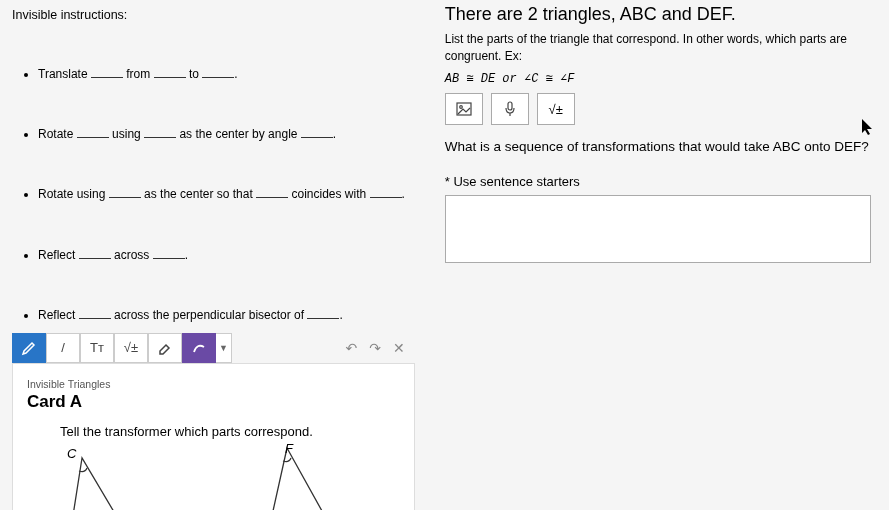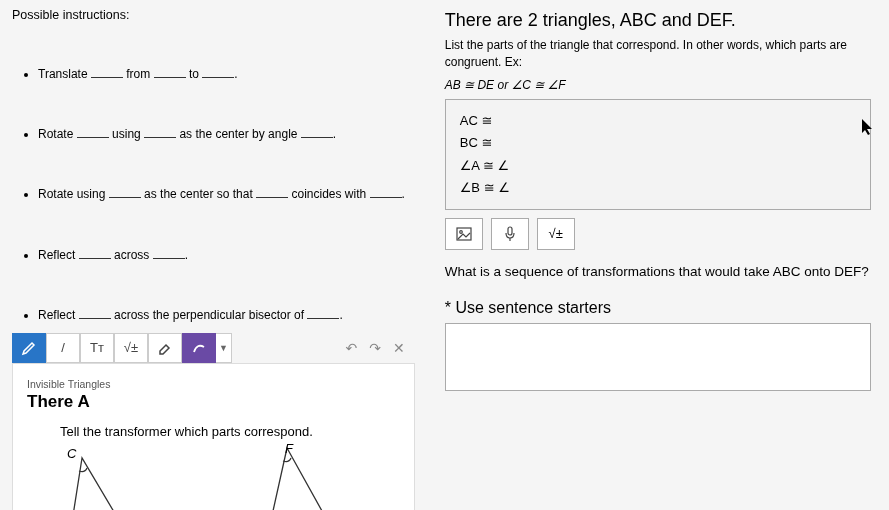--- a/index.html
+++ b/index.html
@@ -1,18 +1,18 @@
 <!DOCTYPE html>
 <html><head>
   <meta charset="utf-8">
   <style>
     * { box-sizing: border-box; margin: 0; padding: 0; font-family: Arial, sans-serif; }
     body { width: 889px; height: 510px; background: #f5f5f5; display: flex; overflow: hidden; }
     .left { width: 48%; padding: 8px 12px; }
-    .right { width: 52%; padding: 10px 18px; }
+    .right { width: 52%; padding: 4px 18px; }
     .instructions { font-size: 12px; margin-bottom: 10px; }
     .instructions-title { font-size: 12.5px; margin-bottom: 3px; }
     .instructions ul { list-style: disc; padding-left: 26px; }
     .instructions li { line-height: 1.35; font-size: 12px; margin-top: 44px; }
     .blank { display: inline-block; border-bottom: 1px solid #333; width: 32px; }
     .toolbar { display: flex; gap: 0; margin: 10px 0 0; align-items: center; }
     .tb-btn { width: 34px; height: 30px; border: 1px solid #ccc; background: #fff; display: flex; align-items: center; justify-content: center; font-size: 13px; color:#444; }
     .tb-btn.active { background: #2875c7; color: #fff; border-color:#2875c7; }
     .tb-btn.purple { background: #6a4aa5; color: #fff; border-color:#6a4aa5; }
     .tb-btn svg { width:16px; height:16px; }
@@ -22,30 +22,30 @@
     .card-title { font-size:17px; font-weight:bold; margin:2px 0 12px; }
     .card-prompt { font-size:13px; margin-bottom:4px;margin-left:33px; }
     .diagram { position:relative; height:190px; }
     .right-title { font-size:18px; margin-bottom:6px; }
     .right-desc { font-size:12px; line-height:1.4; margin-bottom:6px; }
     .ital { font-style: italic; }
     .answer-box { border:1px solid #aaa; background:#f3f3f3; padding:10px 14px; margin:6px 0 8px; font-size:13px; line-height:1.7; }
     .ans-toolbar { display:flex; gap:8px; align-items:center; margin-bottom:14px; }
     .sq-btn { width:38px; height:32px; border:1px solid #aaa; background:#fff; display:flex; align-items:center; justify-content:center; font-size:13px; }
     .q2 { font-size:13.5px; margin-bottom:20px; }
-    .note { font-size:16px; margin-bottom:6px;margin-top:16px; }
+    .note { font-size:13px; margin-bottom:6px;margin-top:16px; }
     .big-input { border:1px solid #aaa; background:#fff; height:68px; width:100%; }
-    .cong { font-family: Liberation Sans, sans-serif; }
+    .cong { font-family: Liberation Mono, monospace; }
   </style>
 </head>
 <body>
 
 <div class="left">
   <div class="instructions">
-    <div class="instructions-title">Possible instructions:</div>
+    <div class="instructions-title">Invisible instructions:</div>
     <ul>
       <li>Translate <span class="blank"></span> from <span class="blank"></span> to <span class="blank"></span>.</li>
       <li>Rotate <span class="blank"></span> using <span class="blank"></span> as the center by angle <span class="blank"></span>.</li>
       <li>Rotate using <span class="blank"></span> as the center so that <span class="blank"></span> coincides with <span class="blank"></span>.</li>
       <li>Reflect <span class="blank"></span> across <span class="blank"></span>.</li>
       <li>Reflect <span class="blank"></span> across the perpendicular bisector of <span class="blank"></span>.</li>
     </ul>
   </div>
 
   <div class="toolbar">
@@ -76,21 +76,21 @@
     <div style="width:16px;height:30px;border:1px solid #ccc;border-left:none;background:#fff;display:flex;align-items:center;justify-content:center;color:#666;font-size:9px;">▼</div>
     <div class="toolbar-right">
       <span>↶</span>
       <span>↷</span>
       <span>✕</span>
     </div>
   </div>
 
   <div class="card-area">
     <div class="card-subtitle">Invisible Triangles</div>
-    <div class="card-title">There A</div>
+    <div class="card-title">Card A</div>
     <div class="card-prompt">Tell the transformer which parts correspond.</div>
     <div class="diagram">
       <svg viewBox="0 0 380 190" width="380" height="190">
 
         <g stroke="#333" stroke-width="1.3" fill="none">
           <path d="M 55 15 L 30 175 L 150 175 Z"></path>
 
           <line x1="40" y1="100" x2="50" y2="100"></line>
           <line x1="98" y1="92" x2="108" y2="100"></line>
 
@@ -121,26 +121,20 @@
       </svg>
     </div>
   </div>
 </div>
 
 <div class="right">
   <div class="right-title">There are 2 triangles, ABC and DEF.</div>
   <div class="right-desc">List the parts of the triangle that correspond. In other words, which parts are congruent. Ex:</div>
   <div class="right-desc ital cong">AB ≅ DE or ∠C ≅ ∠F</div>
 
-  <div class="answer-box">
-    <div>AC ≅</div>
-    <div>BC ≅</div>
-    <div>∠A ≅ ∠</div>
-    <div>∠B ≅ ∠</div>
-  </div>
 
   <div class="ans-toolbar">
     <div class="sq-btn">
       <svg width="16" height="14" viewBox="0 0 16 14" fill="none" stroke="#444" stroke-width="1.2">
           <rect x="1" y="1" width="14" height="12"></rect>
           <circle cx="5" cy="5" r="1.3"></circle>
           <path d="M2 12 L7 7 L10 10 L14 6"></path>
         </svg>
     </div>
     <div class="sq-btn">

